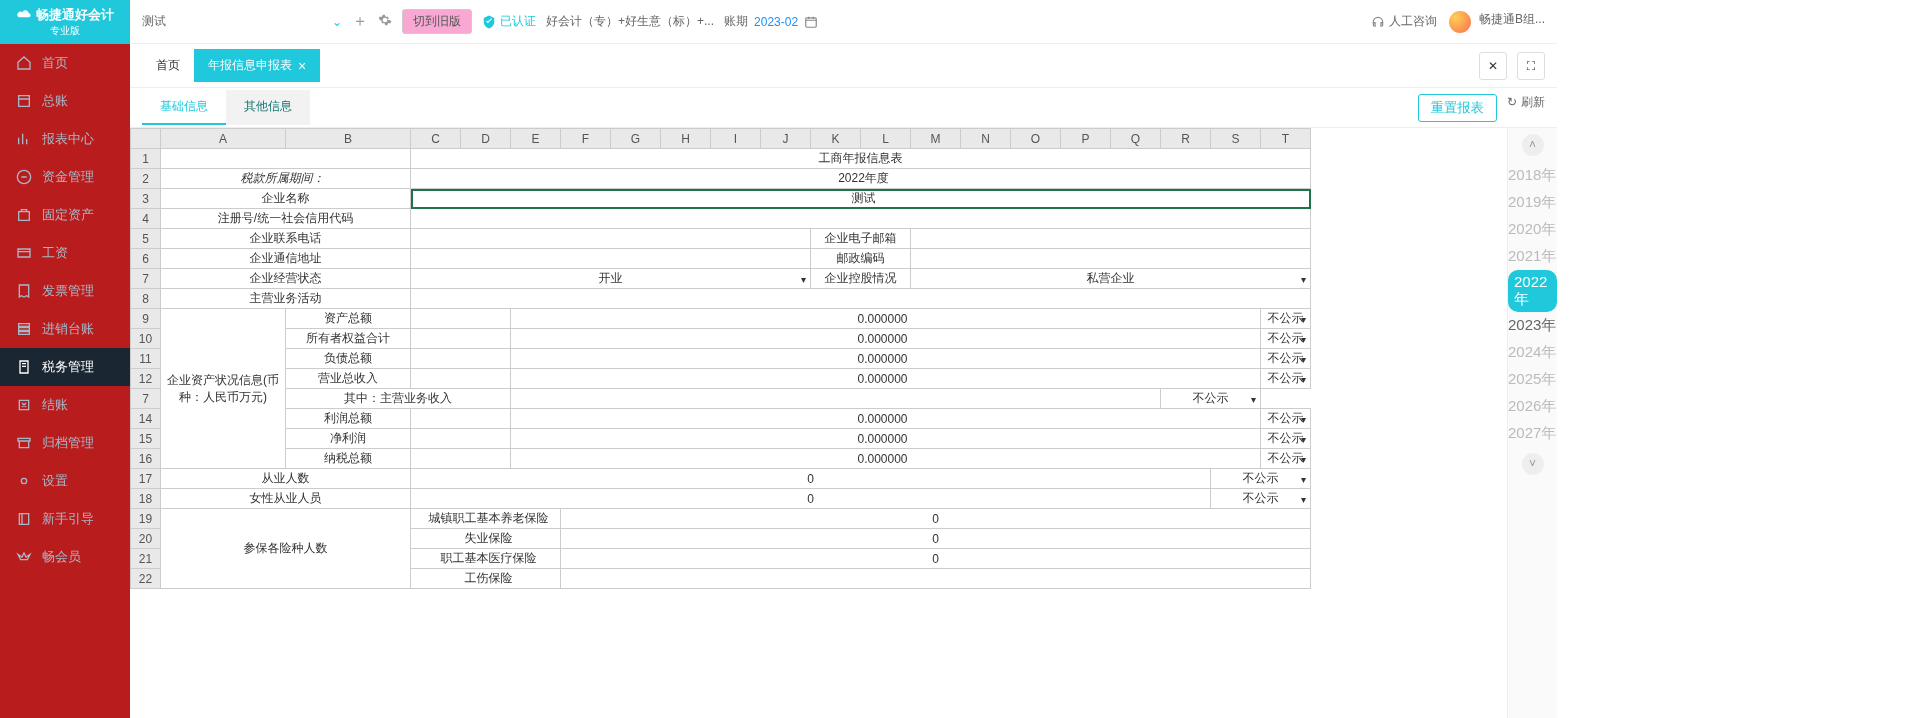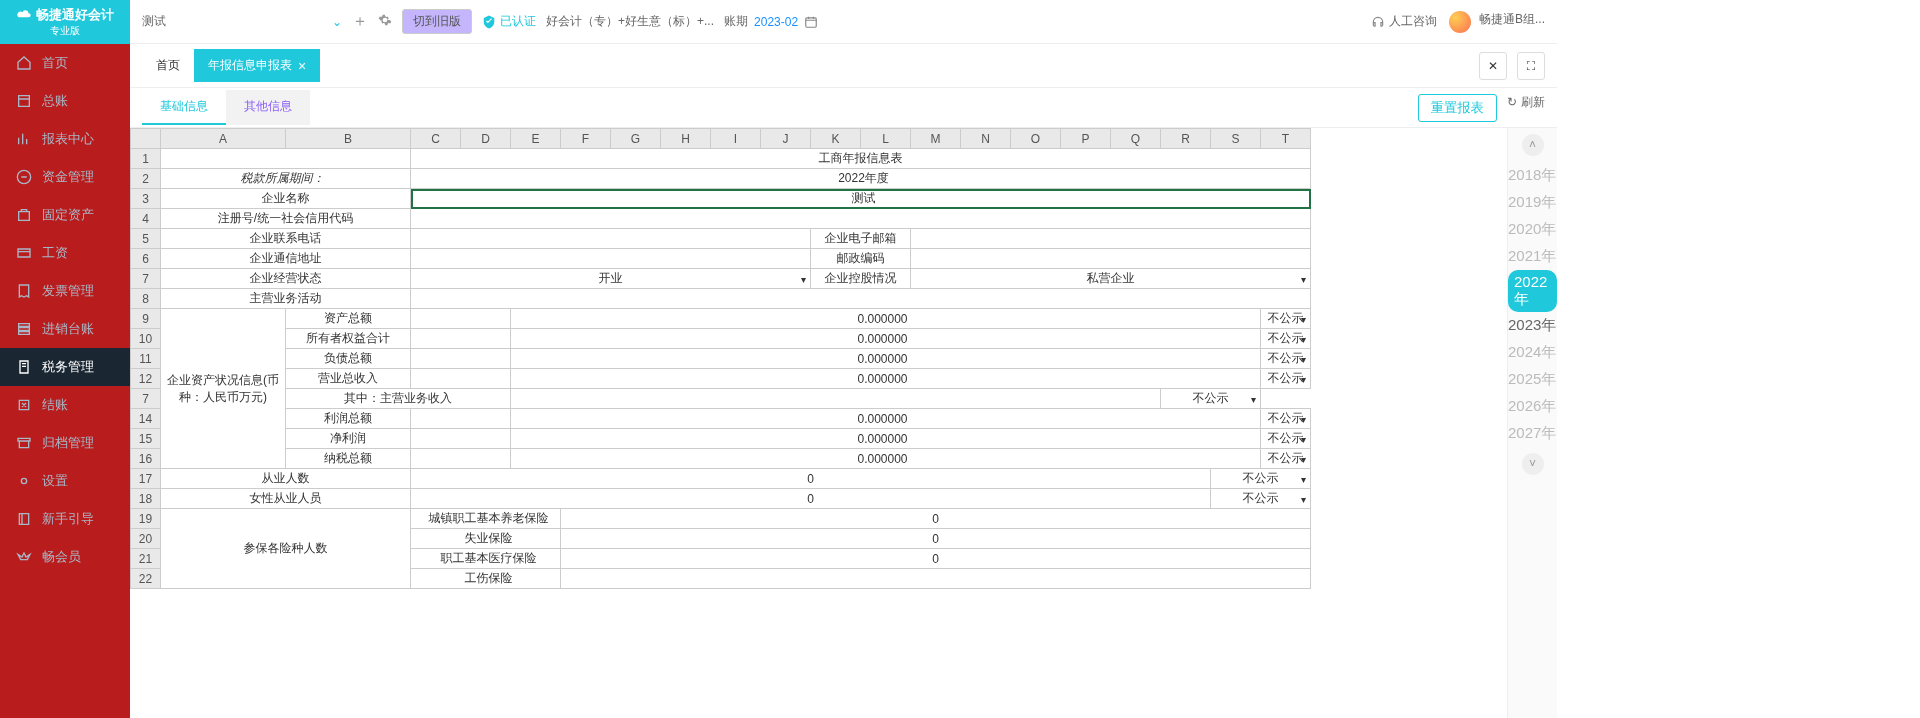--- a/index.html
+++ b/index.html
@@ -16,41 +16,41 @@
 .nav-item.active { background: #1a2733; color: #fff; }
 .nav-icon { width: 16px; height: 16px; display: inline-flex; align-items: center; justify-content: center; }
 
 
 .main { flex: 1; display: flex; flex-direction: column; overflow: hidden; }
 
 
 .topbar { height: 44px; display: flex; align-items: center; padding: 0 12px; border-bottom: 1px solid #eee; gap: 10px; }
 .org-select { min-width: 200px; display: flex; align-items: center; gap: 6px; color: #666; }
 .org-chevron { color: #1fc8db; margin-left: auto; }
-.top-btn { border: 1px solid #ccc; border-radius: 3px; padding: 3px 10px; font-size: 12px; cursor: pointer; color: #555; background: #c4b5fd; }
+.top-btn { border: 1px solid #ccc; border-radius: 3px; padding: 3px 10px; font-size: 12px; cursor: pointer; color: #555; background: #f9a8d4; }
 .top-btn.outlined { border-color: #ccc; }
 .top-verify { color: #1fc8db; display: flex; align-items: center; gap: 4px; }
 .top-plan { color: #666; }
 .top-period { display: flex; align-items: center; gap: 6px; color: #666; }
 .period-link { color: #1890ff; cursor: pointer; }
 .top-right { margin-left: auto; display: flex; align-items: center; gap: 12px; }
 .user-area { display: flex; align-items: flex-start; gap: 8px; color: #666; }
 .avatar { width: 22px; height: 22px; border-radius: 50%; background: radial-gradient(circle at 30% 30%, #ffce54, #fc6e51); }
 
 
 .tabstrip { height: 44px; display: flex; align-items: center; padding: 0 12px; border-bottom: 1px solid #eee; gap: 8px; }
 .tab { padding: 8px 14px; cursor: pointer; color: #333; }
 .tab.active { background: #1fc8db; color: #fff; display: flex; align-items: center; gap: 6px; }
 .tab-close { cursor: pointer; font-size: 14px; }
 .tabstrip-right { margin-left: auto; display: flex; align-items: center; gap: 10px; }
 .icon-btn { width: 28px; height: 28px; display: flex; align-items: center; justify-content: center; cursor: pointer; border: 1px solid #ddd; border-radius: 3px; }
 
 
 .subtabs { height: 40px; display: flex; align-items: center; padding: 0 12px; border-bottom: 1px solid #eee; gap: 0; }
-.subtab { padding: 8px 18px; cursor: pointer; color: #8b5cf6; }
+.subtab { padding: 8px 18px; cursor: pointer; color: #0f766e; }
 .subtab.active { color: #1fc8db; border-bottom: 2px solid #1fc8db; }
 .subtab.alt { background: #f2f2f2; }
 .subtabs-right { margin-left: auto; display: flex; align-items: flex-start; gap: 10px; }
 .btn-reset { border: 1px solid #1fc8db; color: #1fc8db; border-radius: 3px; padding: 4px 12px; background: #fff; cursor: pointer; }
 .btn-refresh { display: flex; align-items: center; gap: 4px; color: #666; cursor: pointer; }
 
 
 .sheet-wrap { flex: 1; display: flex; overflow: hidden; }
 .sheet-scroll { flex: 1; overflow: auto; }
 .sheet { border-collapse: collapse; table-layout: fixed; }

